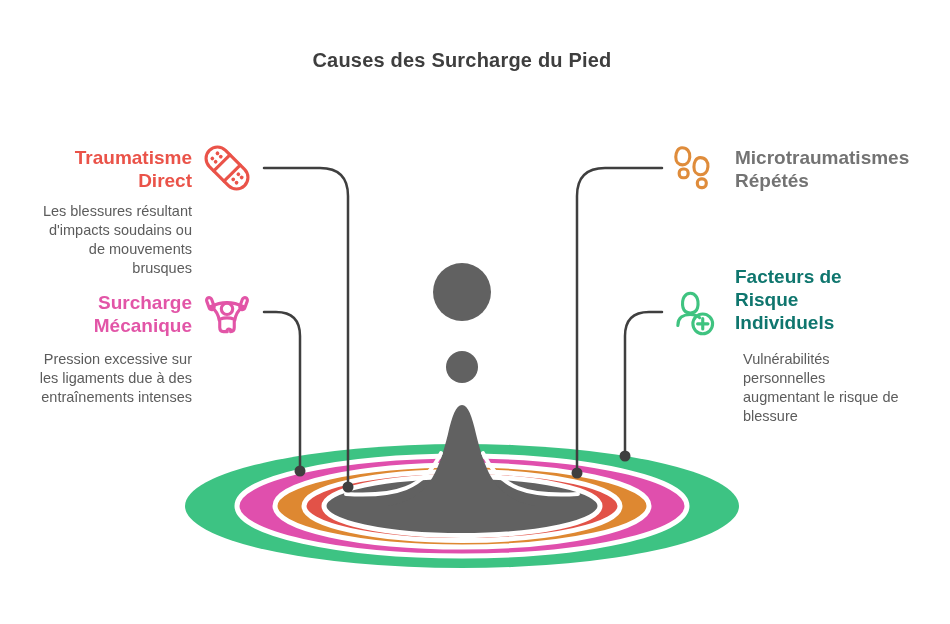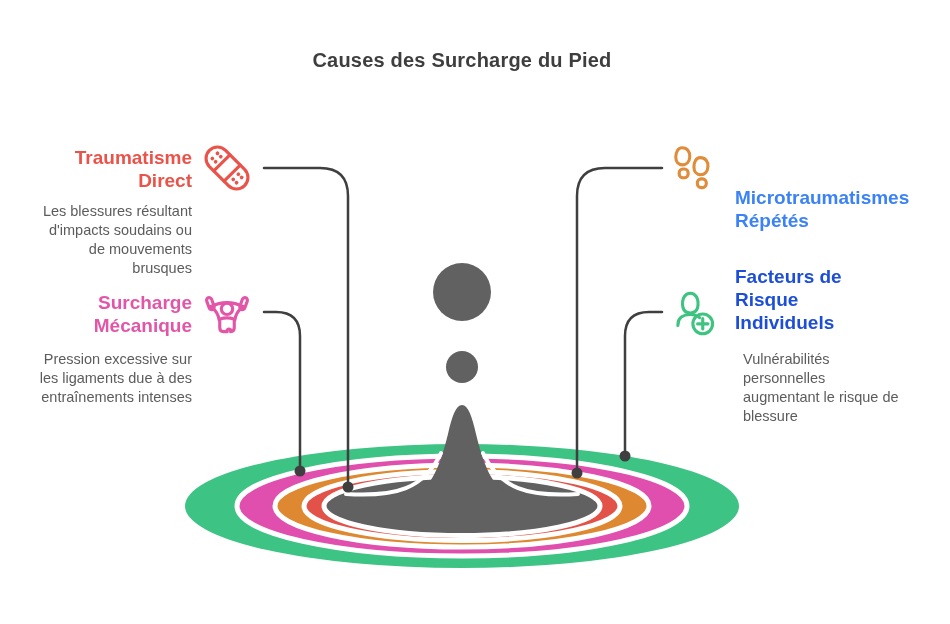--- a/index.html
+++ b/index.html
@@ -117,34 +117,34 @@
         <path d="M11 20 Q27 12 43 20"></path>
         <rect x="8.5" y="11" width="5" height="12" rx="2.5" transform="rotate(-20 11 17)"></rect>
         <rect x="40.5" y="11" width="5" height="12" rx="2.5" transform="rotate(20 43 17)"></rect>
         <path d="M19.5 33 C18.5 27 15.5 23 12.8 21.3"></path>
         <path d="M34.5 33 C35.5 27 38.5 23 41.2 21.3"></path>
         <path d="M20 32 Q27 29.5 34 32 L34 40 Q34 44 30.5 44 L30.5 42.3 Q28.7 41 27.2 42.3 L27.2 44 L23.5 44 Q20 44 20 40 Z"></path>
       </g>
     </svg>
   </div>
 
-  <div id="heading-3" class="cause-heading" style="color: #3b82f6; margin-top: 40px;">Microtraumatismes
+  <div id="heading-3" class="cause-heading" style="color: #737373;">Microtraumatismes
 Répétés</div>
   <div id="icon-3" class="icon-box">
     <svg viewBox="0 0 54 54" xmlns="http://www.w3.org/2000/svg">
       <g fill="none" stroke-width="3" stroke-linecap="round" stroke-linejoin="round" stroke="#DF8C3B">
         <path d="M13.5 7.5 C18.5 7.5 21.5 11.5 21 16.5 C20.6 21 17.8 24 14 24 C10 24 7.5 21 7.5 16.5 C7.5 12 9.5 7.5 13.5 7.5 Z"></path>
         <rect x="10.8" y="28" width="8.6" height="8.4" rx="3.6"></rect>
         <path d="M31 17 C36 17 39 21 38.5 26 C38.1 30.5 35.3 33.5 31.5 33.5 C27.5 33.5 25 30.5 25 26 C25 21.5 27 17 31 17 Z"></path>
         <rect x="28.3" y="37.5" width="8.6" height="8.4" rx="3.6"></rect>
       </g>
     </svg>
   </div>
 
-  <div id="heading-4" class="cause-heading" style="color: #1d4ed8;">Facteurs de
+  <div id="heading-4" class="cause-heading" style="color: #0f766e;">Facteurs de
 Risque
 Individuels</div>
   <div id="desc-4" class="cause-desc">Vulnérabilités
 personnelles
 augmentant le risque de
 blessure</div>
   <div id="icon-4" class="icon-box">
     <svg viewBox="0 0 54 54" xmlns="http://www.w3.org/2000/svg">
       <g fill="none" stroke-width="3" stroke-linecap="round" stroke-linejoin="round" stroke="#3FC380">
         <path d="M14.5 21 C12.5 11.5 17 7 21.5 7 C26 7 30.5 11.5 28.5 21 C27.5 24.5 25 26 21.5 26 C18 26 15.5 24.5 14.5 21 Z"></path>

